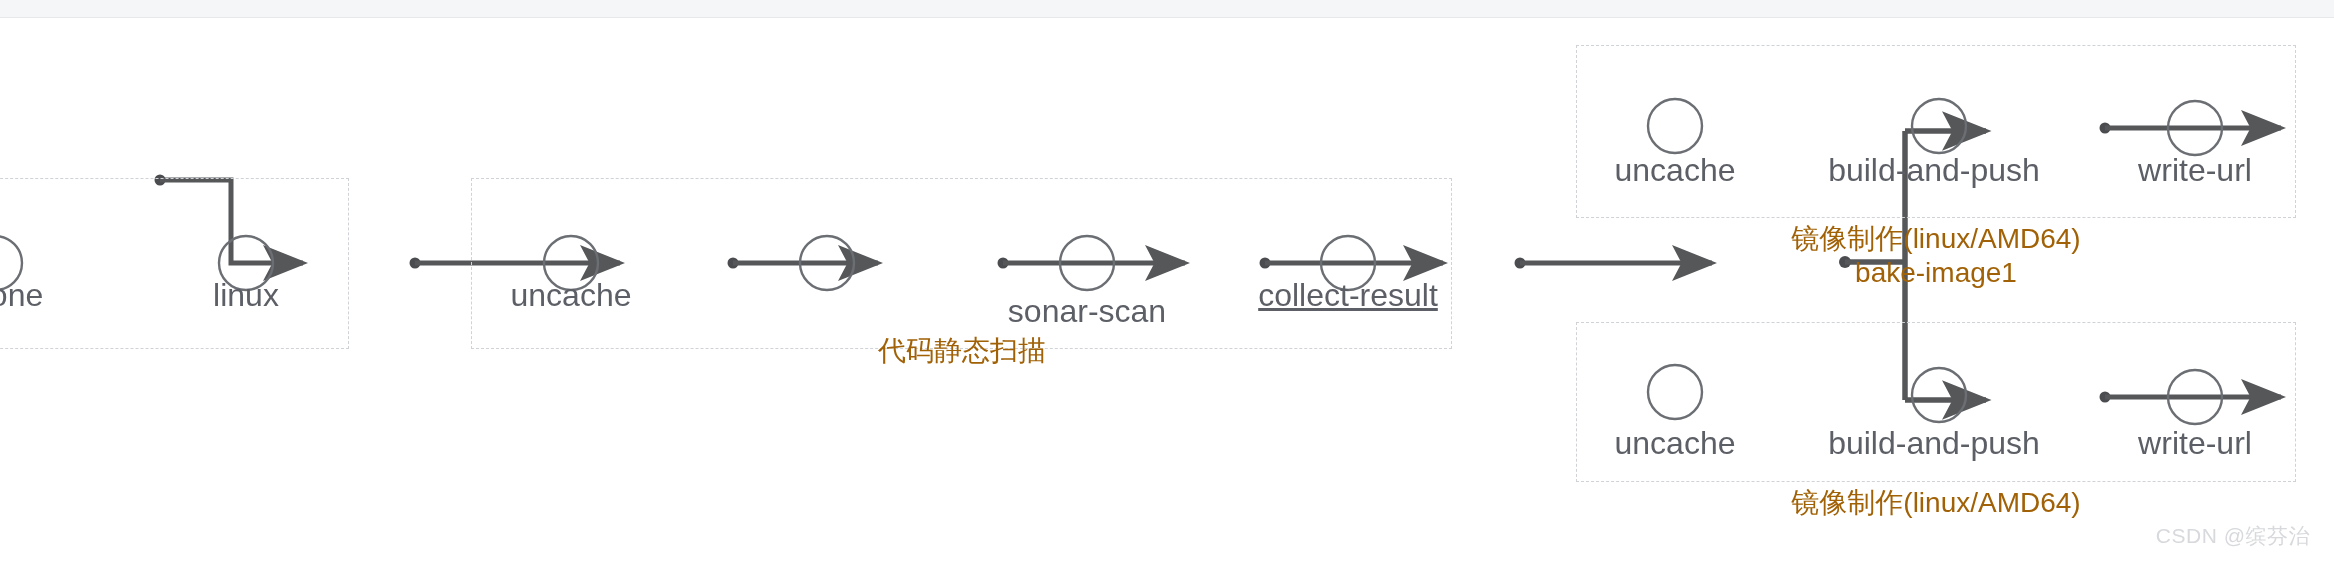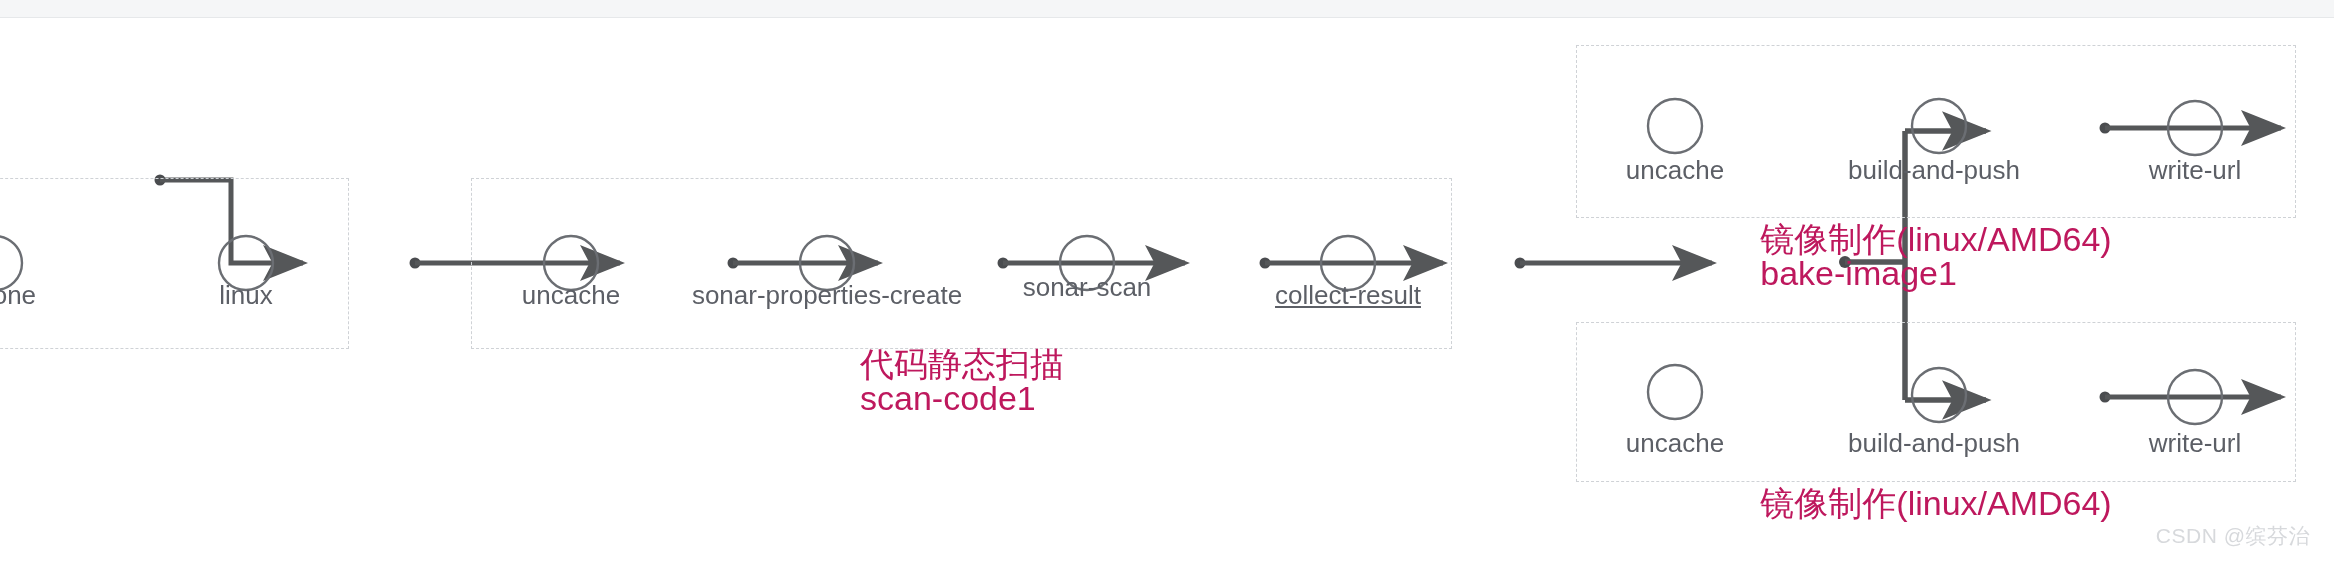--- a/index.html
+++ b/index.html
@@ -37,33 +37,33 @@
   }
   .stage-box {
     position: absolute;
     box-sizing: border-box;
     border: 1.5px dashed #cfd2d6;
     background: transparent;
   }
   .node-label {
     position: absolute;
     color: #5c5f66;
-    font-size: 26px;
+    font-size: 32px;
     line-height: 30px;
     white-space: nowrap;
     text-align: center;
     transform: translateX(-50%);
   }
   .stage-caption {
     position: absolute;
-    color: #be185d;
-    font-size: 34px;
+    color: #a16207;
+    font-size: 28px;
     line-height: 34px;
     white-space: nowrap;
-    text-align: left;
+    text-align: center;
     transform: translateX(-50%);
   }
   .stage-caption .cn {
     display: block;
   }
   .stage-caption .en {
     display: block;
   }
   .watermark {
     position: absolute;
@@ -169,36 +169,34 @@
 
   <div class="stage-box" style="left:-60px; top:178px; width:409px; height:171px;"></div>
   <div class="stage-box" style="left:471px; top:178px; width:981px; height:171px;"></div>
   <div class="stage-box" style="left:1576px; top:45px; width:720px; height:173px;"></div>
   <div class="stage-box" style="left:1576px; top:322px; width:720px; height:160px;"></div>
 
   <div class="node-label" style="left:5px; top:280px;">clone</div>
   <div class="node-label" style="left:246px; top:280px;">linux</div>
 
   <div class="node-label" style="left:571px; top:280px;">uncache</div>
-  <div class="node-label" style="left:827px; top:280px;">sonar-properties-create</div>
-  <div class="node-label" style="left:1087px; top:272px;">sonar-scan</div>
+  <div class="node-label" style="left:1087px; top:296px;">sonar-scan</div>
   <div class="node-label" style="left:1348px; top:280px;text-decoration:underline;">collect-result</div>
 
   <div class="node-label" style="left:1675px; top:155px;">uncache</div>
   <div class="node-label" style="left:1934px; top:155px;">build-and-push</div>
   <div class="node-label" style="left:2195px; top:155px;">write-url</div>
 
   <div class="node-label" style="left:1675px; top:428px;">uncache</div>
   <div class="node-label" style="left:1934px; top:428px;">build-and-push</div>
   <div class="node-label" style="left:2195px; top:428px;">write-url</div>
 
 
-  <div class="stage-caption" style="left:962px; top:347px;">
+  <div class="stage-caption" style="left:962px; top:334px;">
     <span class="cn">代码静态扫描</span>
-    <span class="en">scan-code1</span>
   </div>
 
   <div class="stage-caption" style="left:1936px; top:222px;">
     <span class="cn">镜像制作(linux/AMD64)</span>
     <span class="en">bake-image1</span>
   </div>
 
   <div class="stage-caption" style="left:1936px; top:486px;">
     <span class="cn">镜像制作(linux/AMD64)</span>
   </div>

